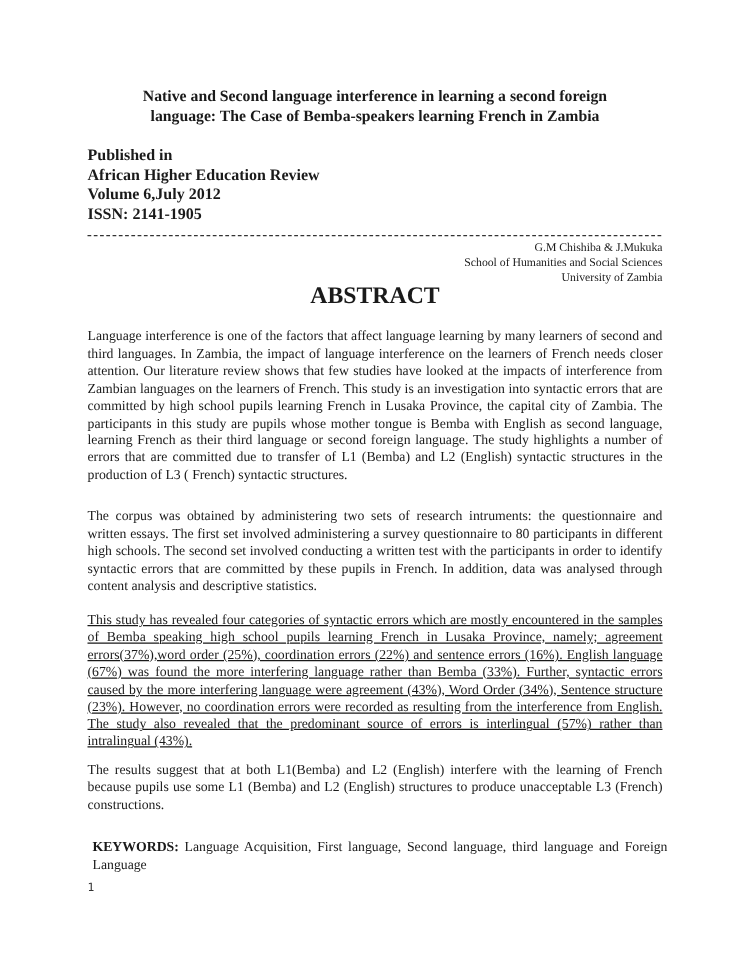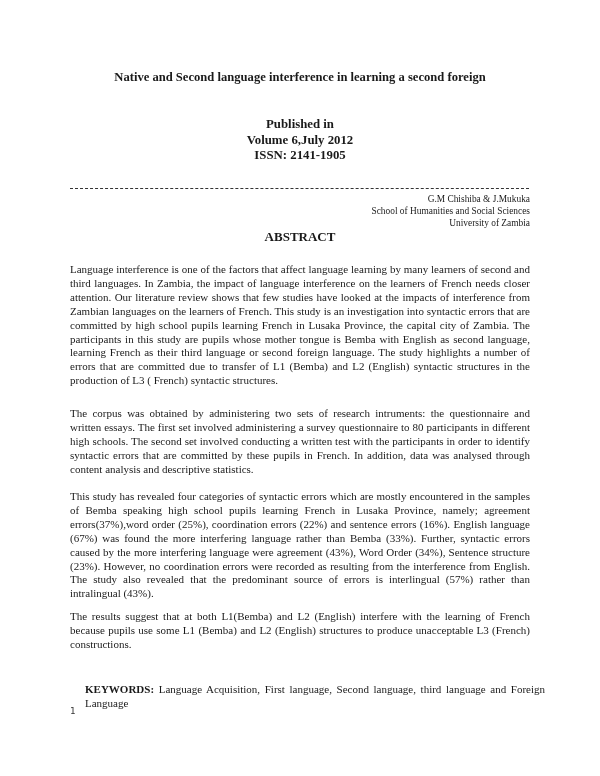--- a/index.html
+++ b/index.html
@@ -29,21 +29,21 @@
       text-align: center;
       font-weight: bold;
       font-size: 12.6px;
       line-height: 16px;
     }
     .pub {
       position: absolute;
       top: 117px;
       left: 0;
       width: 460px;
-      text-align: center;
+      text-align: left;
       font-weight: bold;
       font-size: 12.8px;
       line-height: 15.5px;
     }
     .rule {
       position: absolute;
       top: 188px;
       left: 0;
       width: 459px;
       height: 0;
@@ -59,72 +59,74 @@
       line-height: 12px;
     }
     .affil .authors { font-weight: normal; }
     .abstract-head {
       position: absolute;
       top: 229px;
       left: 0;
       width: 460px;
       text-align: center;
       font-weight: bold;
-      font-size: 13px;
+      font-size: 19px;
       line-height: 16px;
     }
     .para {
       position: absolute;
       left: 0;
       width: 460px;
       text-align: justify;
       font-size: 11px;
       line-height: 13.9px;
     }
     .p1 { top: 263px; }
     .p2 { top: 407px; }
-    .p3 { top: 490px; }
+    .p3 { top: 490px; text-decoration: underline; }
     .p4 { top: 610px; }
     .kw { top: 668px; }
     .kw .kw-label { font-weight: bold; }
     .pagenum {
       position: absolute;
       top: 706px;
       left: 0;
       font-size: 9px;
       font-family: "DejaVu Sans Mono", monospace;
       color: #333;
     }
   </style>
 </head>
 <body>
 
 <div class="page">
 
   <div class="title">
     <div>Native and Second language interference in learning a second foreign</div>
+    <div>language: The Case of Bemba-speakers learning French in Zambia</div>
   </div>
 
   <div class="pub">
     <div>Published in</div>
+    <div>African Higher Education Review</div>
     <div>Volume 6,July 2012</div>
     <div>ISSN: 2141-1905</div>
   </div>
 
   <div class="rule"></div>
 
   <div class="affil">
     <div class="authors">G.M Chishiba &amp; J.Mukuka</div>
     <div>School of Humanities and Social Sciences</div>
     <div>University of Zambia</div>
   </div>
 
   <div class="abstract-head">ABSTRACT</div>
 
   <p class="para p1" style="margin:0">Language interference is one of the factors that affect language learning by many learners of second and third languages. In Zambia, the impact of language interference on the learners of French needs closer attention. Our literature review shows that few studies have looked at the impacts of interference from Zambian languages on the learners of French. This study is an investigation into syntactic errors that are committed by high school pupils learning French in Lusaka Province, the capital city of Zambia. The participants in this study are pupils whose mother tongue is Bemba with English as second language, learning French as their third language or second foreign  language. The study highlights a number of errors that are committed due to transfer of L1 (Bemba) and L2 (English) syntactic structures in the production of L3 ( French) syntactic structures.</p>
   <p class="para p2" style="margin:0">The corpus was obtained by administering two sets of research intruments: the questionnaire and written essays. The first set involved administering a survey questionnaire to 80 participants in different high schools. The second set involved conducting a written test with the participants in order to identify syntactic errors that are committed by these pupils in French. In addition, data was analysed through content analysis and descriptive statistics.</p>
   <p class="para p3" style="margin:0">This study has revealed four categories of syntactic errors which are mostly encountered in the samples of Bemba speaking high school pupils learning French in Lusaka Province, namely; agreement errors(37%),word order (25%), coordination errors (22%) and sentence errors (16%). English language (67%) was found the more interfering language rather than Bemba (33%). Further, syntactic errors caused by the more interfering language were agreement (43%), Word Order (34%), Sentence structure (23%). However, no coordination errors were recorded as resulting from the  interference from English. The study also revealed that the predominant source of errors is interlingual (57%) rather than intralingual (43%).</p>
   <p class="para p4" style="margin:0">The results suggest that at both L1(Bemba) and L2 (English) interfere with the learning of French because pupils use some L1 (Bemba) and L2 (English) structures to produce unacceptable L3 (French) constructions.</p>
 
-  <p class="para kw" style="margin:15px"><span class="kw-label">KEYWORDS:</span><span> Language Acquisition, First language, Second language, third language and Foreign Language</span></p>
+  <p class="para kw" style="margin:4px"><span class="kw-label">KEYWORDS:</span><span> Language Acquisition, First language, Second language, third language and Foreign Language</span></p>
 
   <div class="pagenum">1</div>
 </div>
 
 </body></html>

